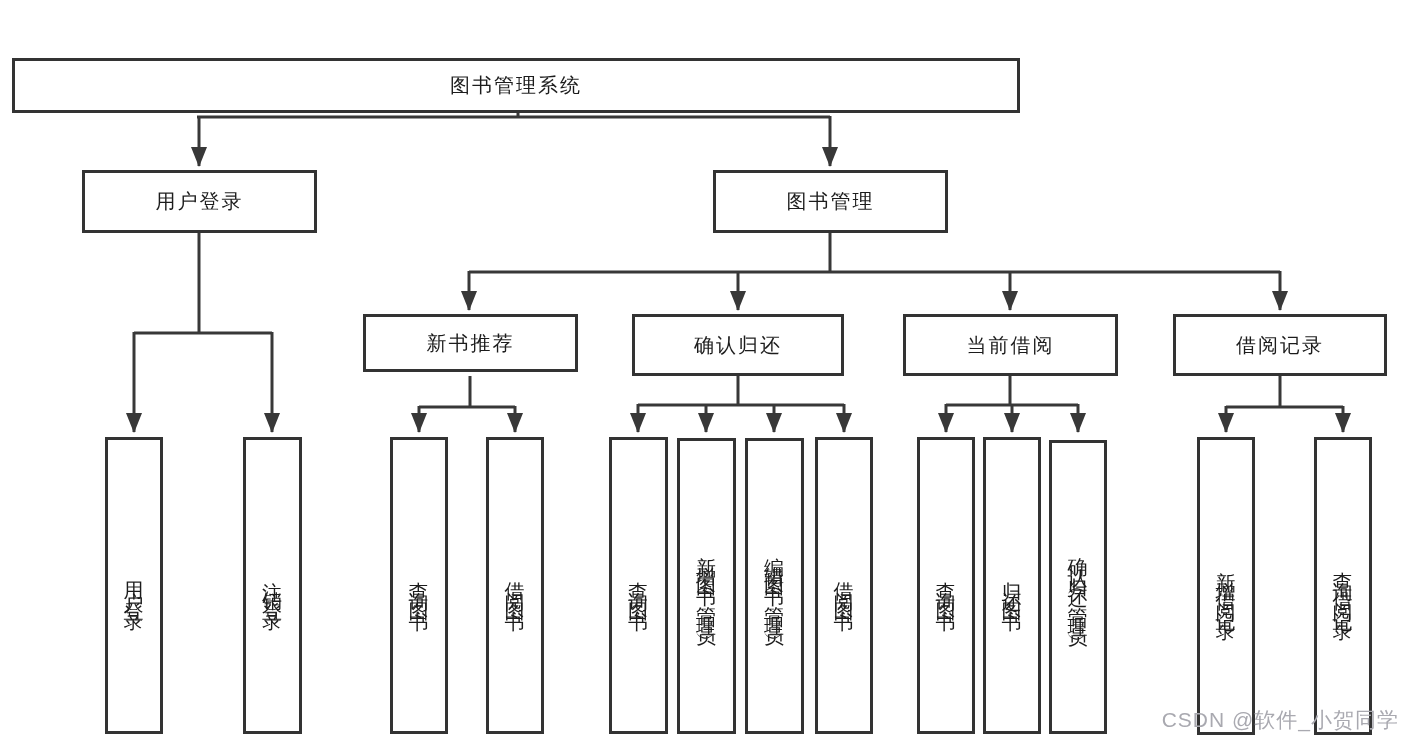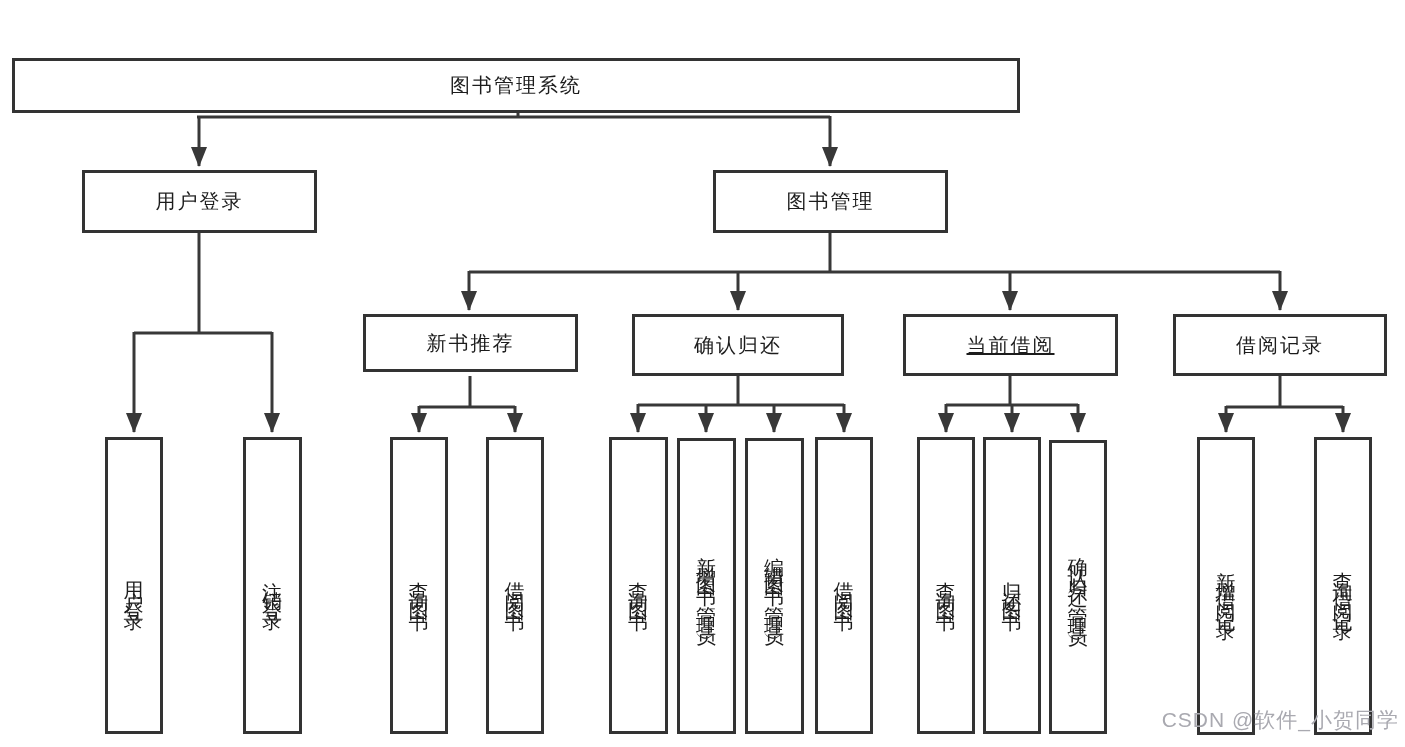--- a/index.html
+++ b/index.html
@@ -106,21 +106,21 @@
   <div class="node hnode" style="left:713px; top:170px; width:235px; height:63px;">
     <span>图书管理</span>
   </div>
 
   <div class="node hnode" style="left:363px; top:314px; width:215px; height:58px;">
     <span>新书推荐</span>
   </div>
   <div class="node hnode" style="left:632px; top:314px; width:212px; height:62px;">
     <span>确认归还</span>
   </div>
-  <div class="node hnode" style="left:903px; top:314px; width:215px; height:62px;text-decoration:underline;">
+  <div class="node hnode" style="left:903px; top:314px; width:215px; height:62px;">
     <span>当前借阅</span>
   </div>
   <div class="node hnode" style="left:1173px; top:314px; width:214px; height:62px;">
     <span>借阅记录</span>
   </div>
 
   <div class="node vnode" style="left:105px; top:437px; width:58px; height:297px;">
     <span>用户登录</span>
   </div>
   <div class="node vnode" style="left:243px; top:437px; width:59px; height:297px;">

